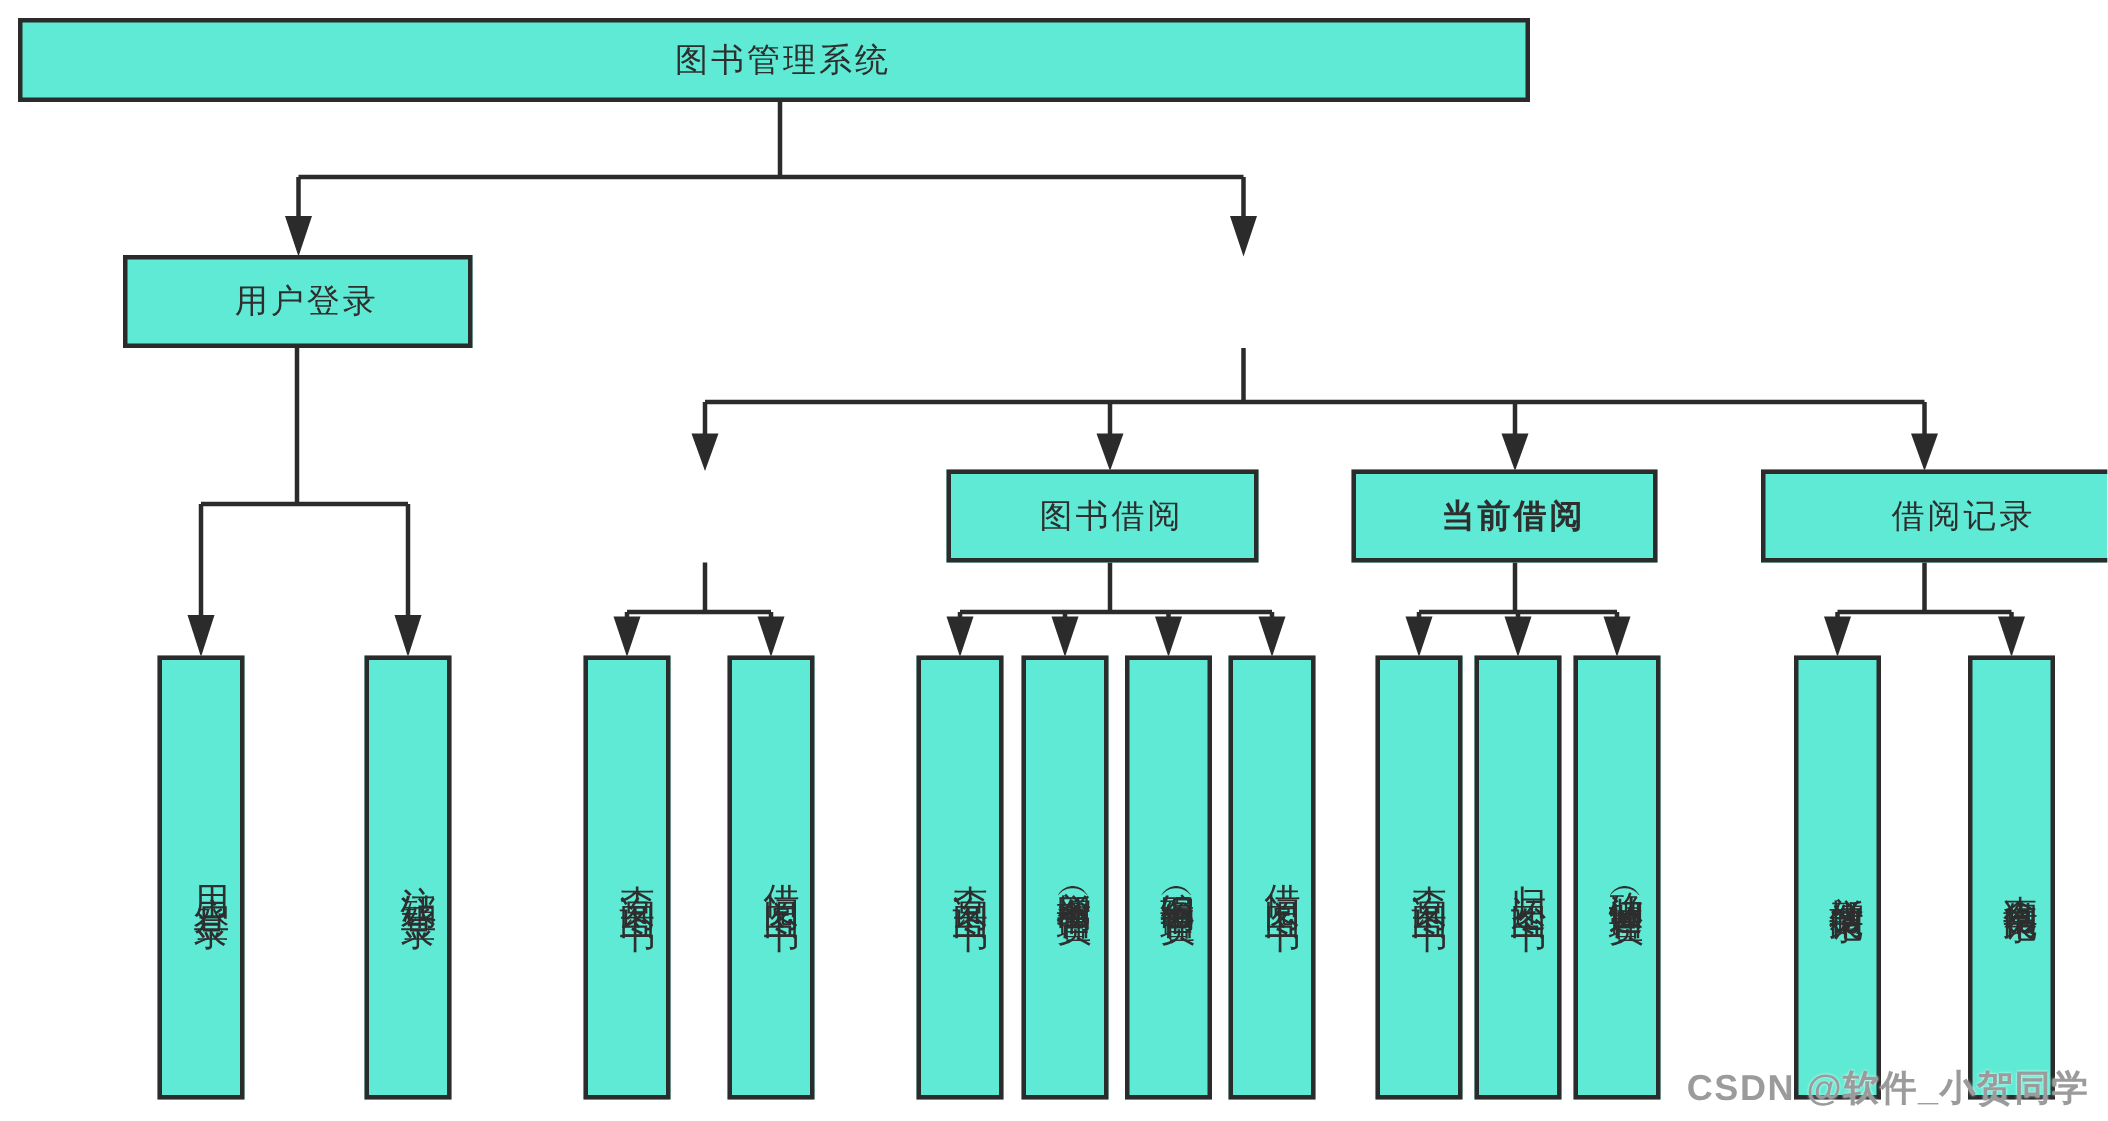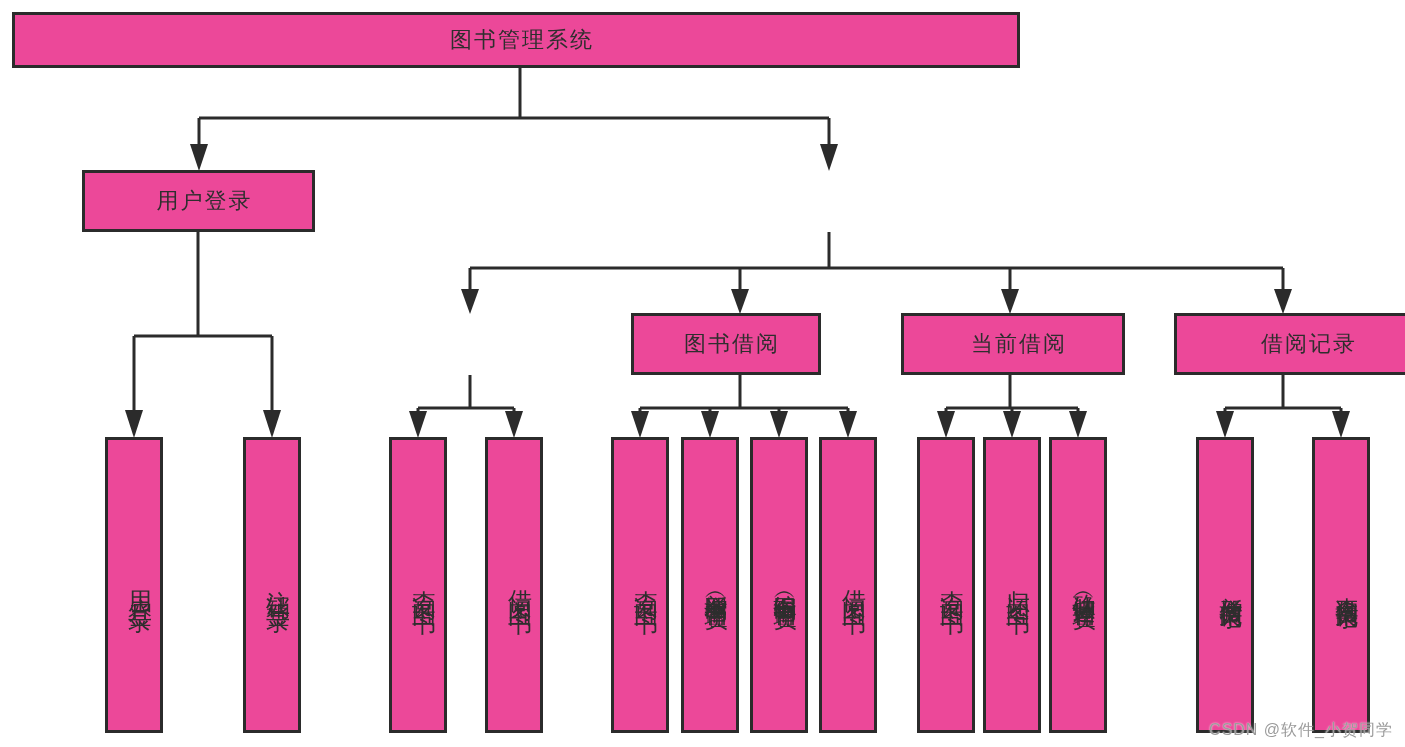--- a/index.html
+++ b/index.html
@@ -21,21 +21,21 @@
     top: 0;
     width: 1405px;
     height: 747px;
   }
   .node {
     position: absolute;
     display: flex;
     align-items: center;
     justify-content: center;
     box-sizing: border-box;
-    background: #ec4899;
+    background: #5eead4;
     border: 3px solid #2b2b2b;
     color: #2e2e2e;
     text-align: center;
     padding-left: 12px;
   }
   .node.h {
     font-size: 22px;
     letter-spacing: 2px;
     white-space: nowrap;
   }
@@ -47,47 +47,48 @@
   }
   .node.v.long {
     letter-spacing: 2px;
     font-size: 23px;
   }
   
   #n-root          { left: 12px;   top: 12px;  width: 1008px; height: 56px; }
   #n-user-login    { left: 82px;   top: 170px; width: 233px;  height: 62px; }
   #n-book-mgmt     { left: 711px;  top: 170px; width: 236px;  height: 62px; }
   #n-new-book      { left: 361px;  top: 313px; width: 218px;  height: 62px; }
-  #n-book-borrow   { left: 631px;  top: 313px; width: 190px;  height: 62px; }
-  #n-cur-borrow    { left: 901px;  top: 313px; width: 224px;  height: 62px; }
+  #n-book-borrow   { left: 631px;  top: 313px; width: 208px;  height: 62px; }
+  #n-cur-borrow    { left: 901px;  top: 313px; width: 204px;  height: 62px; font-weight: bold; }
   #n-borrow-rec    { left: 1174px; top: 313px; width: 258px;  height: 62px; }
   .leaf            { top: 437px; width: 58px; height: 296px; }
   #n-a1 { left: 105px;  }
   #n-a2 { left: 243px;  }
   #n-b1 { left: 389px;  }
   #n-b2 { left: 485px;  }
   #n-c1 { left: 611px;  }
   #n-c2 { left: 681px;  }
   #n-c3 { left: 750px;  }
   #n-c4 { left: 819px;  }
   #n-d1 { left: 917px;  }
   #n-d2 { left: 983px;  }
   #n-d3 { left: 1049px; }
   #n-e1 { left: 1196px; }
   #n-e2 { left: 1312px; }
   #watermark {
     position: absolute;
     right: 12px;
     bottom: 6px;
-    font-size: 16px;
+    font-size: 24px;
     color: #9b9b9b;
     letter-spacing: 1px;
     text-shadow: 0 0 2px rgba(255,255,255,0.9);
     z-index: 5;
     white-space: nowrap;
+    font-weight: bold;
   }
 </style>
 </head>
 <body>
 
 <div id="stage">
 
   <svg id="wires" viewBox="0 0 1405 747" xmlns="http://www.w3.org/2000/svg">
     <g stroke="#2b2b2b" stroke-width="3" fill="none">
       <path d="M520 68 V118"></path>

